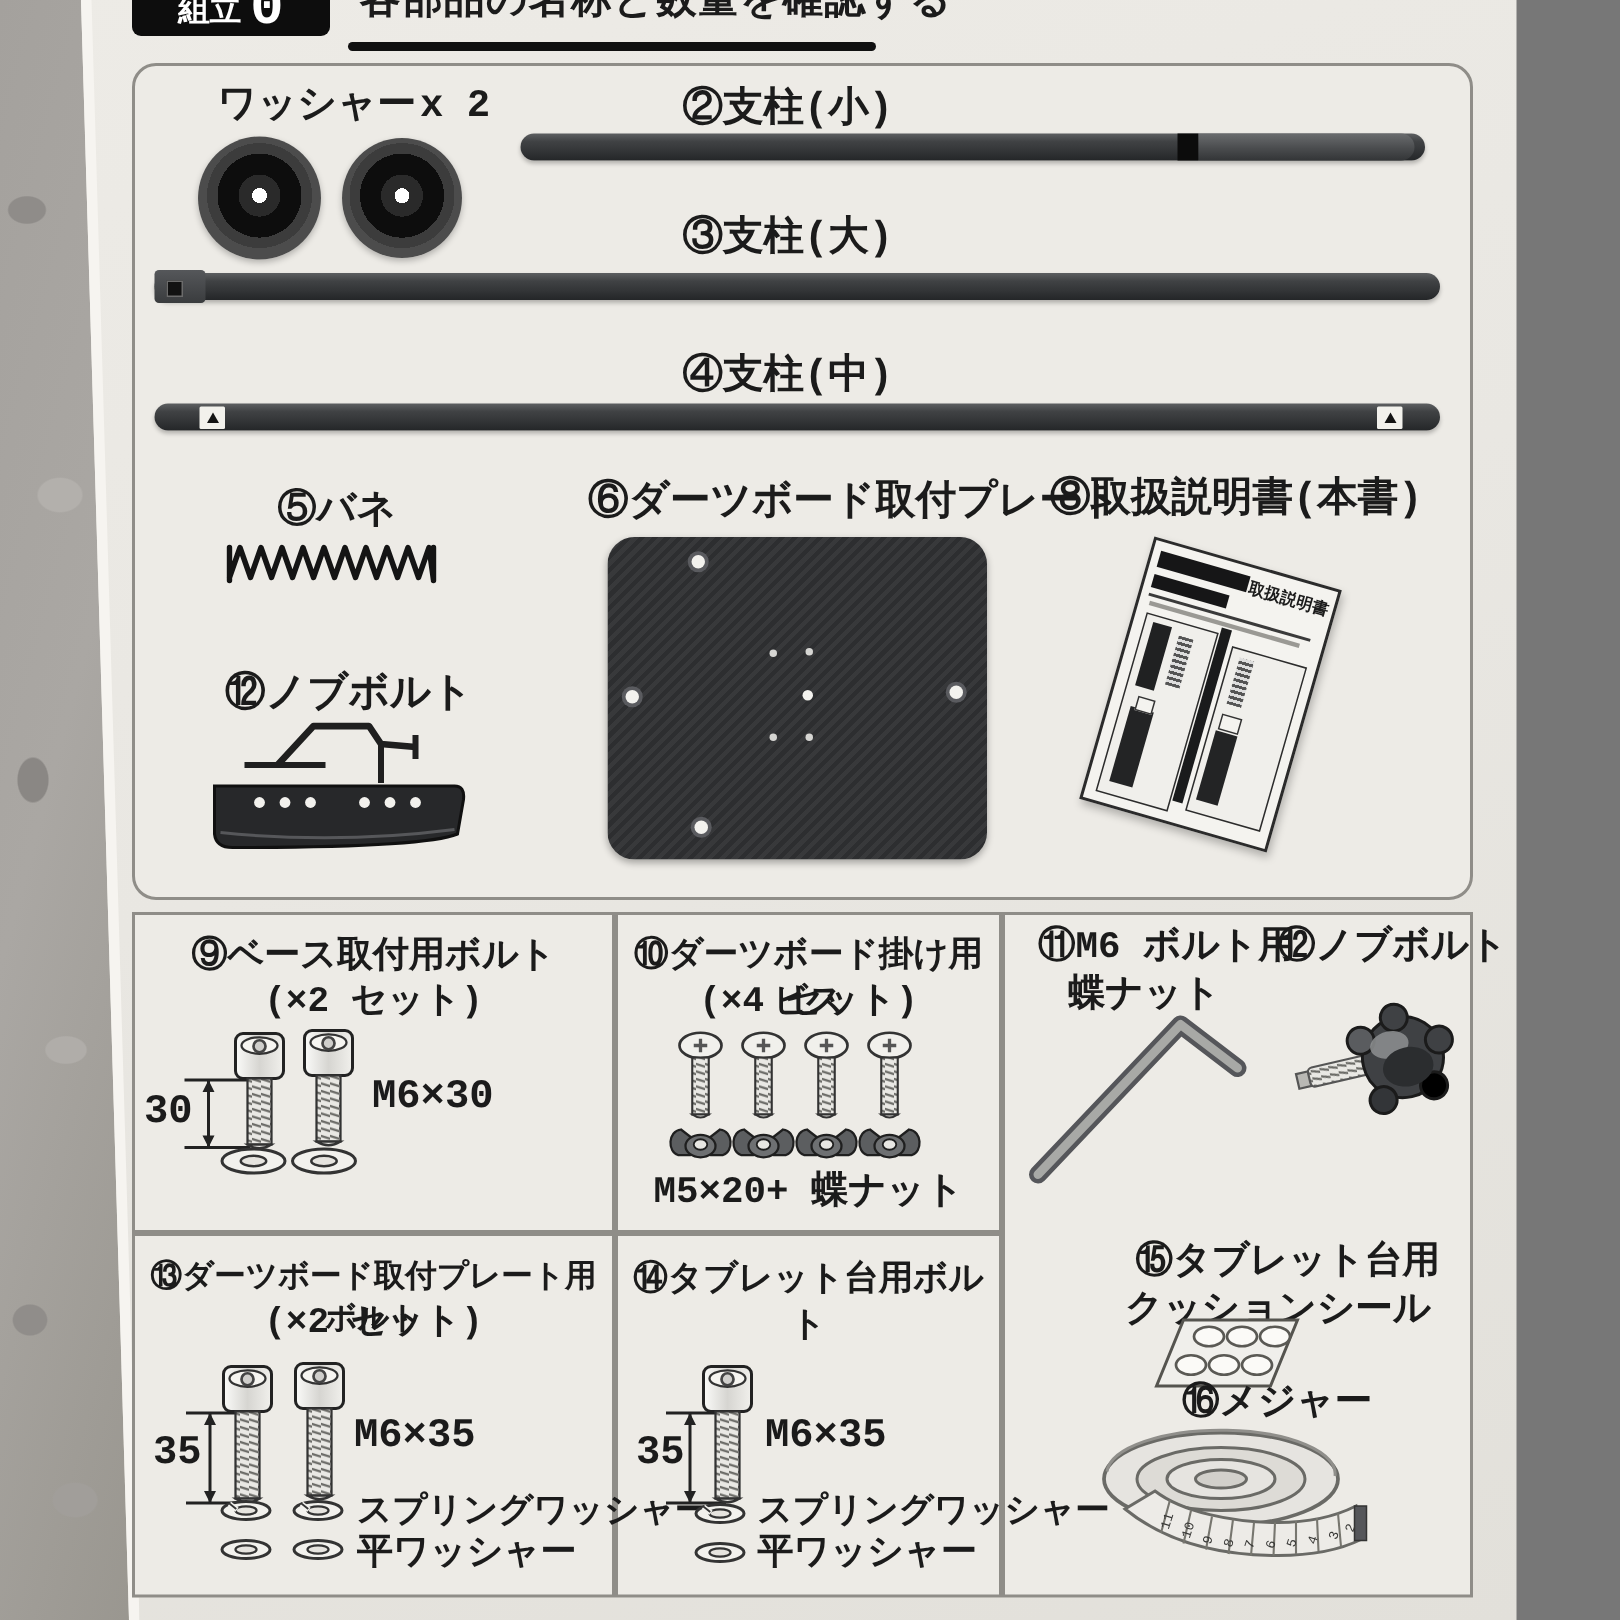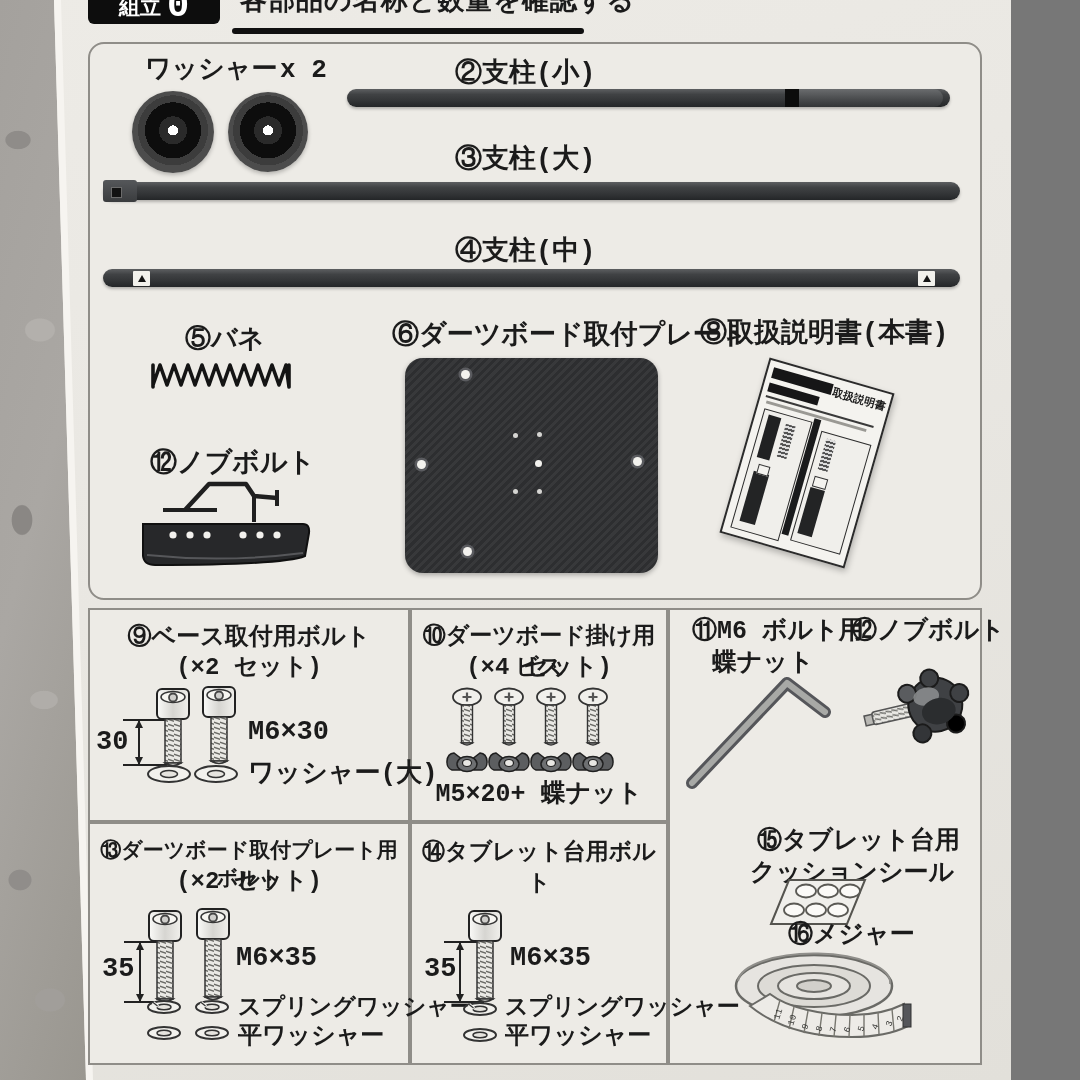--- a/index.html
+++ b/index.html
@@ -236,21 +236,20 @@
   <svg class="abs" style="left:202px;top:686px;" width="34" height="80">
       <use href="#bolt30"></use>
     </svg>
   <span class="t" style="left:248px;top:718px;font-size:27px;">M6×30</span>
   <svg class="abs" style="left:146px;top:765px;" width="46" height="18">
       <use href="#washL"></use>
     </svg>
   <svg class="abs" style="left:193px;top:765px;" width="46" height="18">
       <use href="#washL"></use>
     </svg>
-  <span class="t" style="left:248px;top:760px;font-size:26px;">ワッシャー(大)</span>
 
   <div class="boxtitle" style="left:412px;top:620px;width:254px;font-size:23px;">⑩ダーツボード掛け用ビス</div>
   <div class="boxtitle" style="left:412px;top:650px;width:254px;font-size:24px;">(×4 セット)</div>
   <svg class="abs" style="left:452px;top:688px;" width="30" height="60">
       <use href="#screwpan"></use>
     </svg>
   <svg class="abs" style="left:494px;top:688px;" width="30" height="60">
       <use href="#screwpan"></use>
     </svg>
   <svg class="abs" style="left:536px;top:688px;" width="30" height="60">

